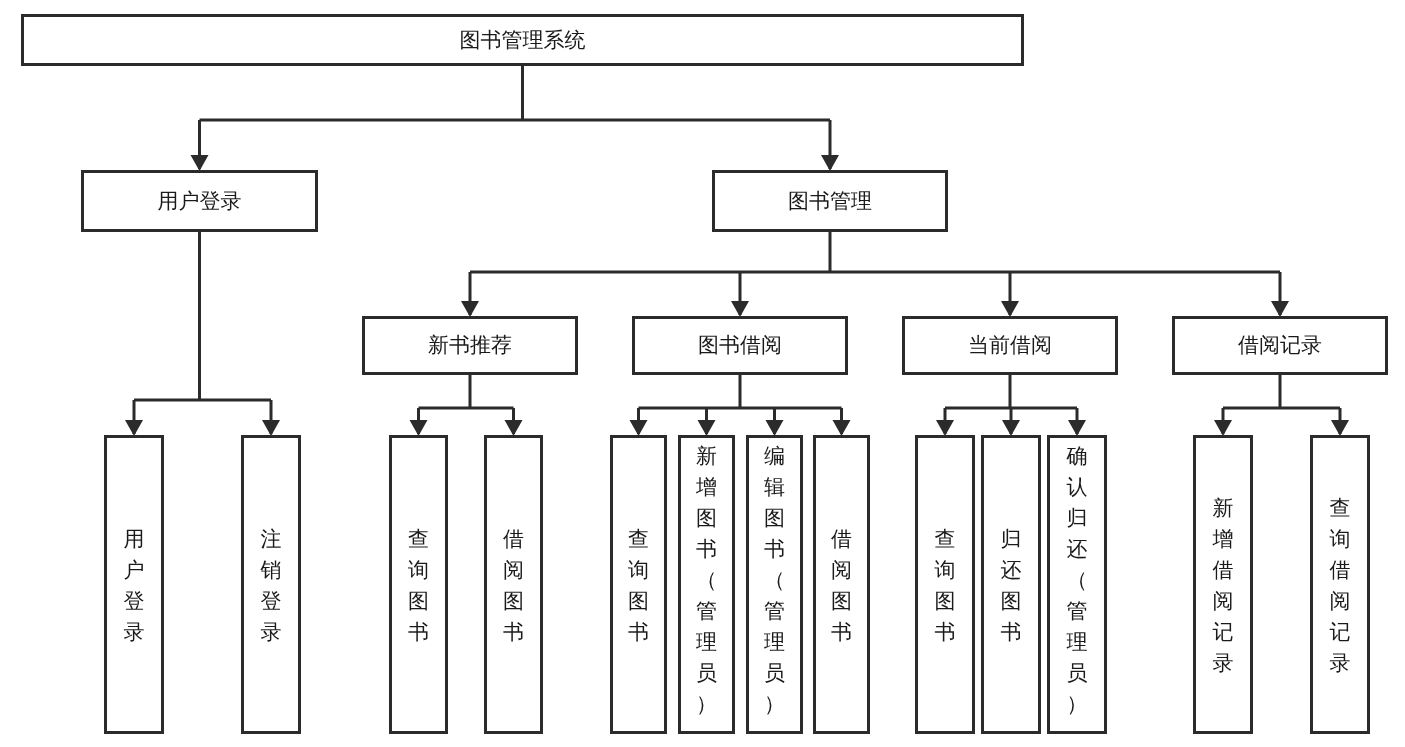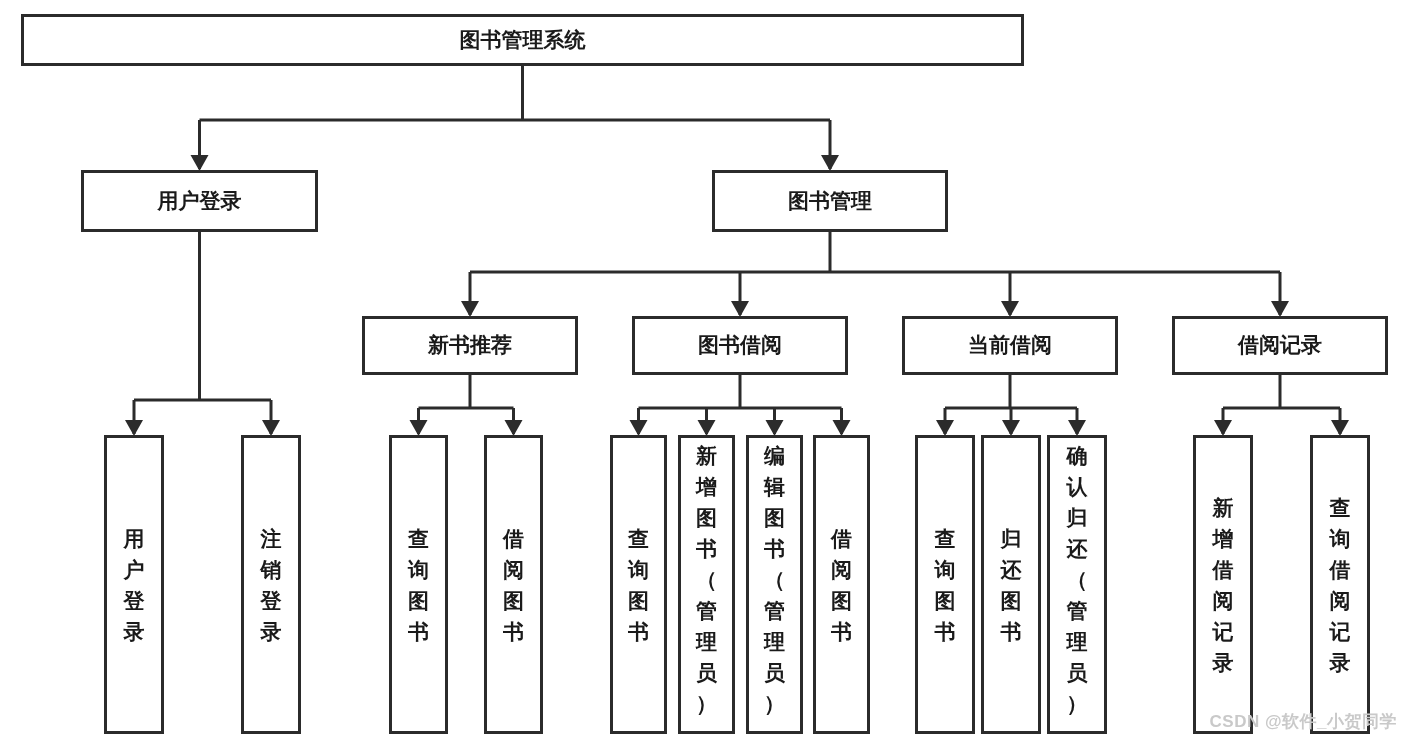--- a/index.html
+++ b/index.html
@@ -1,21 +1,21 @@
 <!DOCTYPE html>
 <html><head>
 <meta charset="utf-8">
 <style>
   html,body{margin:0;padding:0;background:#ffffff;}
   body{
     width:1405px;height:747px;
     font-family:"Liberation Sans","DejaVu Sans",sans-serif;
     overflow:hidden;position:relative;
   }
-  #diagram-root{position:absolute;left:0;top:0;width:1405px;height:737px;font-weight:bold;}
+  #diagram-root{position:absolute;left:0;top:0;width:1405px;height:737px;}
   svg.diagram{display:block;width:1405px;height:747px;}
   .box-rect{fill:#ffffff;stroke:#2b2b2b;stroke-width:3;}
   .connector{stroke:#2b2b2b;stroke-width:3;fill:none;stroke-linecap:butt;}
   .arrow-head{fill:#2b2b2b;stroke:none;}
   .node-label{
     font-family:"Liberation Sans","DejaVu Sans",sans-serif;
     font-size:21px;fill:#1a1a1a;
     dominant-baseline:middle;text-anchor:middle;
   }
   .leaf-char{
@@ -164,14 +164,13 @@
         <g>
           <rect x="1194.5" y="436.5" width="57" height="296" class="box-rect"></rect>
           <text x="1223" class="leaf-char"><tspan x="1223" y="514.5">新</tspan><tspan x="1223" y="545.5">增</tspan><tspan x="1223" y="576.5">借</tspan><tspan x="1223" y="607.5">阅</tspan><tspan x="1223" y="638.5">记</tspan><tspan x="1223" y="669.5">录</tspan></text>
         </g>
         <g>
           <rect x="1311.5" y="436.5" width="57" height="296" class="box-rect"></rect>
           <text x="1340" class="leaf-char"><tspan x="1340" y="514.5">查</tspan><tspan x="1340" y="545.5">询</tspan><tspan x="1340" y="576.5">借</tspan><tspan x="1340" y="607.5">阅</tspan><tspan x="1340" y="638.5">记</tspan><tspan x="1340" y="669.5">录</tspan></text>
         </g>
       </g>
     </svg>
-  <div class="watermark">CSDN @软件_小贺同学</div>
 </div>
 
 </body></html>

